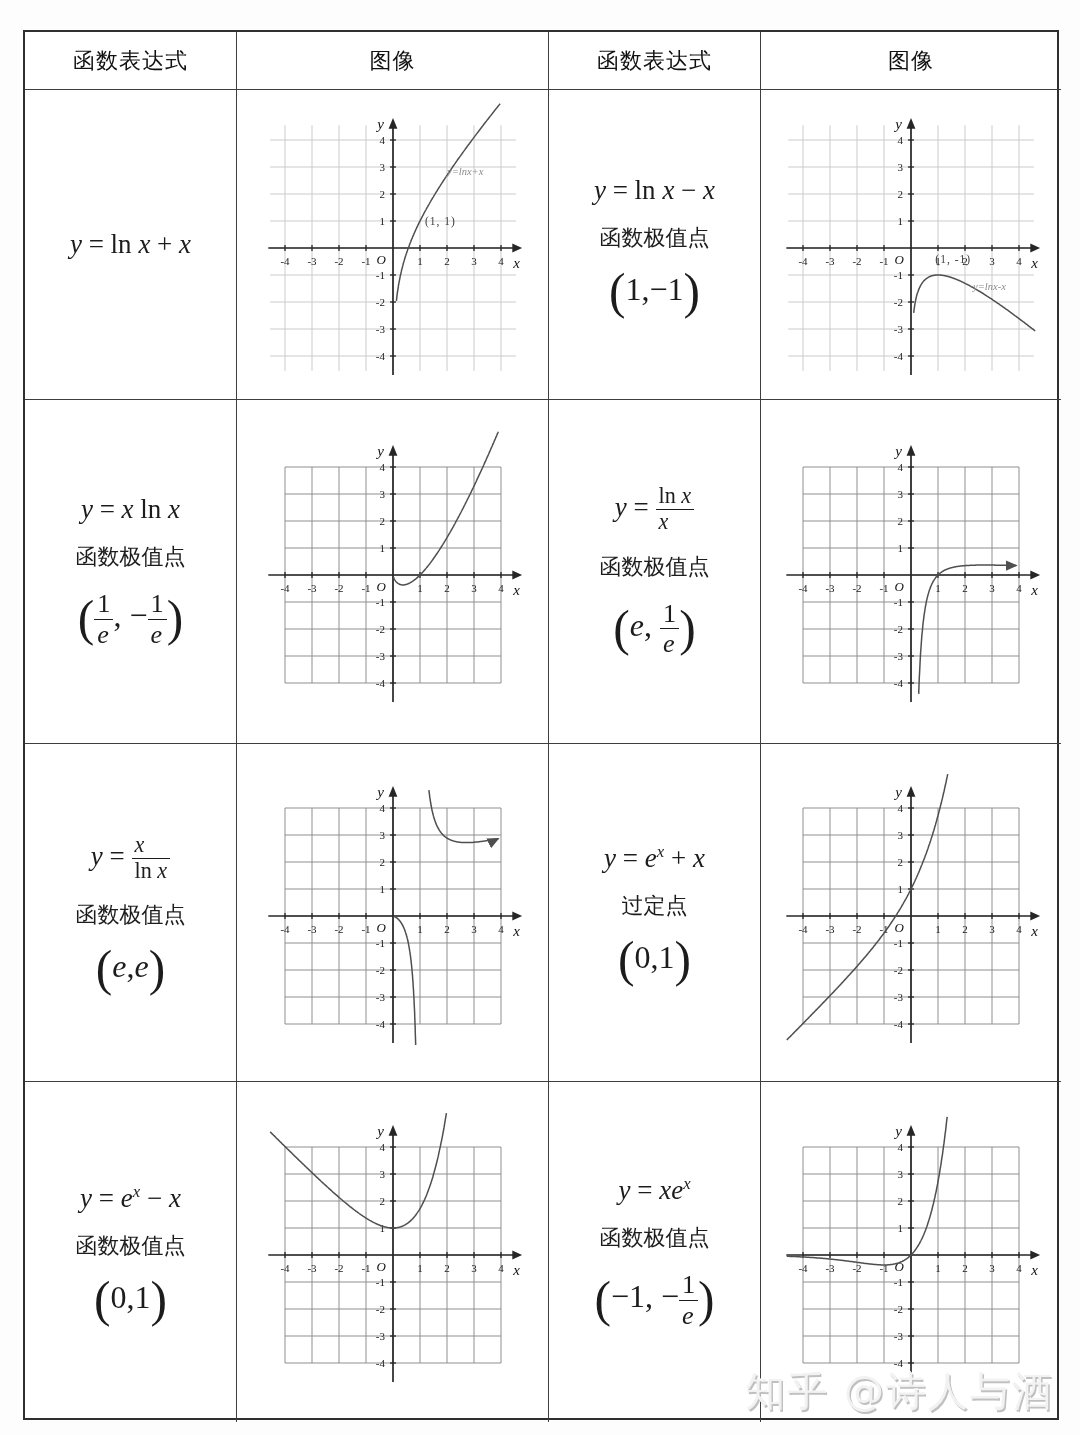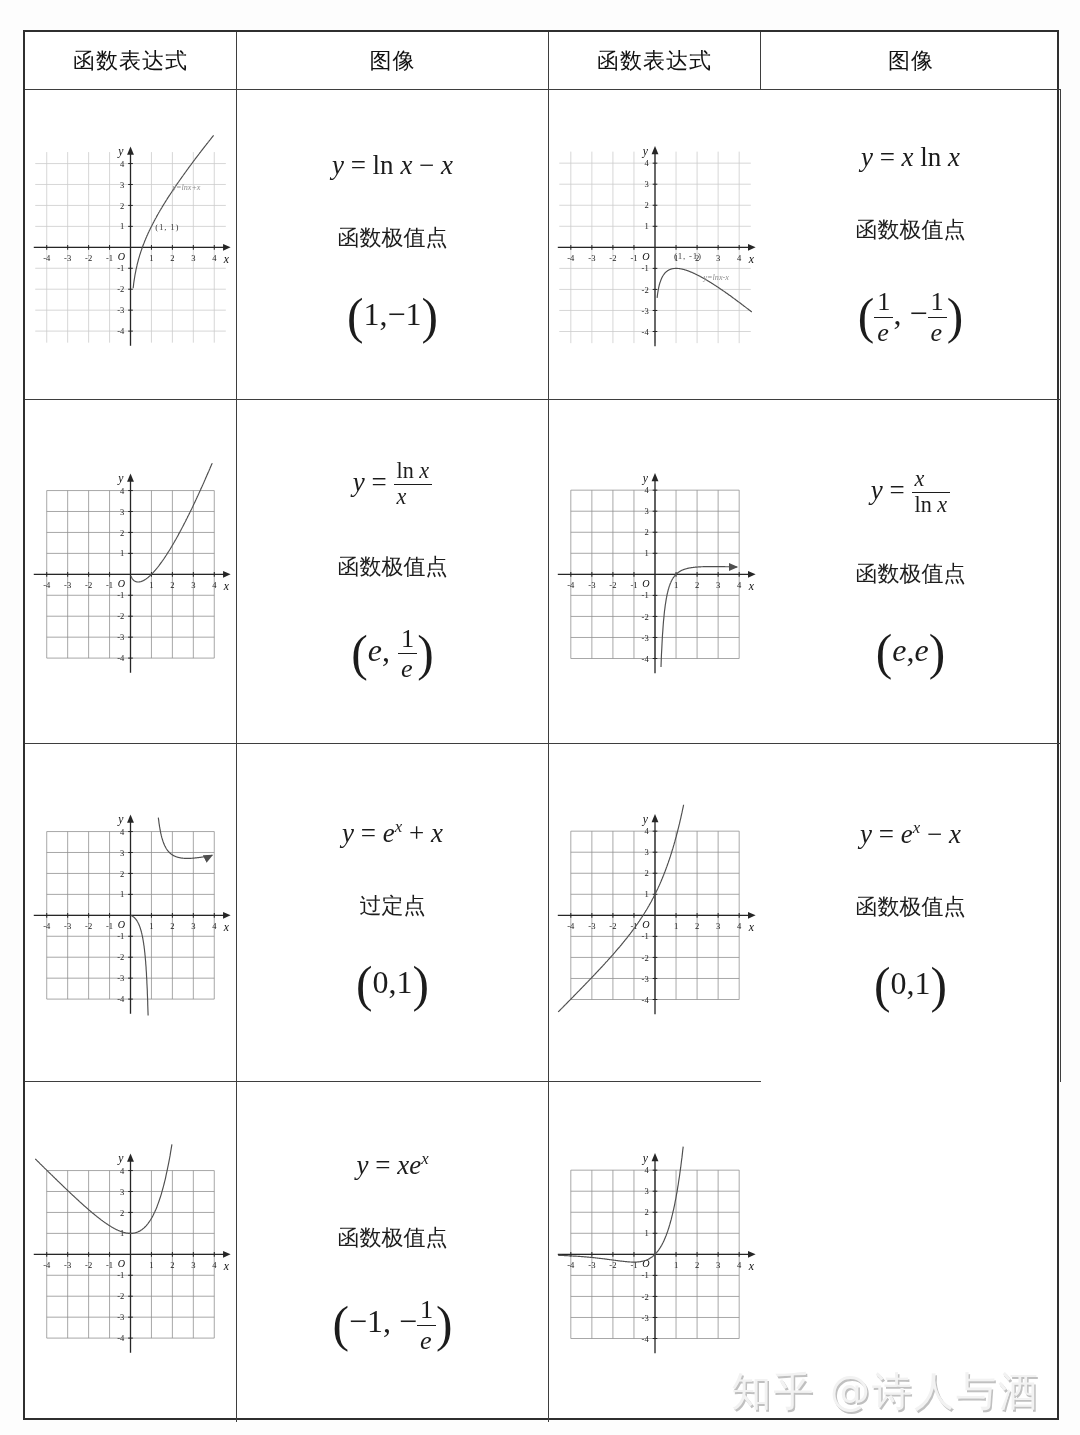--- a/index.html
+++ b/index.html
@@ -9,55 +9,59 @@
     display:grid;
     grid-template-columns:212px 312px 212px 300px;
     grid-template-rows:58px 310px 344px 338px 340px;
     border:2px solid #2f2f2f;background:#ffffff;box-sizing:border-box;
   }
   .cell{border-right:1.6px solid #3e3e3e;border-bottom:1.6px solid #3e3e3e;box-sizing:border-box;
         display:flex;align-items:center;justify-content:center;overflow:hidden;}
   .cell.last-col{border-right:none;}
   .cell.last-row{border-bottom:none;}
   .hdr{font-size:22px;letter-spacing:1px;color:#111;}
-  .expr-cell{flex-direction:column;gap:42px;}
+  .expr-cell{flex-direction:column;gap:17px;}
   .expr-cell > div:empty{display:none;}
   .expr{font-size:27px;}
   .note{font-size:22px;font-family:Liberation Mono, monospace;}
   .point{font-size:32px;}
   i{font-style:italic;}
   sup{font-size:0.62em;}
   .fr{display:inline-block;vertical-align:middle;text-align:left;font-size:0.82em;line-height:1.12;}
   .nu{display:block;padding:0 3px;}
   .de{display:block;border-top:1.4px solid #1c1c1c;padding:0 3px;}
   .bp{font-size:1.55em;font-weight:400;vertical-align:middle;line-height:0.9;}
   .graph-cell svg{width:272px;height:296px;display:block;}
   .tick{font:11px "Liberation Serif",serif;fill:#222;}
   .axl{font:italic 15px "Liberation Serif",serif;fill:#111;}
   .olbl{font:italic 13px "Liberation Serif",serif;fill:#111;}
   .clbl{font:italic 10.5px "Liberation Serif",serif;fill:#8d8d8d;}
   .plbl{font:11.5px "Liberation Serif",serif;fill:#3f3f3f;letter-spacing:1px;}
   .watermark{
-    position:absolute;right:40px;bottom:16px;font-size:40px;letter-spacing:2px;
+    position:absolute;right:26px;bottom:16px;font-size:40px;letter-spacing:2px;
     font-family:"DejaVu Sans",sans-serif;color:#f2f2f2;
     text-shadow:1.5px 1.5px 0 #c0c0c0,-1px -1px 0 #ffffff;
     user-select:none;white-space:nowrap;
   }
 </style>
 </head>
 <body>
 
 <div class="page">
   <div class="math-table">
 
     <div class="cell hdr">函数表达式</div>
     <div class="cell hdr">图像</div>
     <div class="cell hdr">函数表达式</div>
     <div class="cell hdr last-col">图像</div>
 
+    <div class="cell expr-cell">
+      <div class="expr"><i>y</i> = ln <i>x</i> + <i>x</i></div>
+
+    </div>
     <div class="cell graph-cell">
         <svg viewBox="0 0 272 296">
           <line x1="28" y1="28.2" x2="28" y2="273.9" stroke="#cbcbcb" stroke-width="1"></line>
           <line x1="13.2" y1="259" x2="258.9" y2="259" stroke="#cbcbcb" stroke-width="1"></line>
           <line x1="55" y1="28.2" x2="55" y2="273.9" stroke="#cbcbcb" stroke-width="1"></line>
           <line x1="13.2" y1="232" x2="258.9" y2="232" stroke="#cbcbcb" stroke-width="1"></line>
           <line x1="82" y1="28.2" x2="82" y2="273.9" stroke="#cbcbcb" stroke-width="1"></line>
           <line x1="13.2" y1="205" x2="258.9" y2="205" stroke="#cbcbcb" stroke-width="1"></line>
           <line x1="109" y1="28.2" x2="109" y2="273.9" stroke="#cbcbcb" stroke-width="1"></line>
           <line x1="13.2" y1="178" x2="258.9" y2="178" stroke="#cbcbcb" stroke-width="1"></line>

